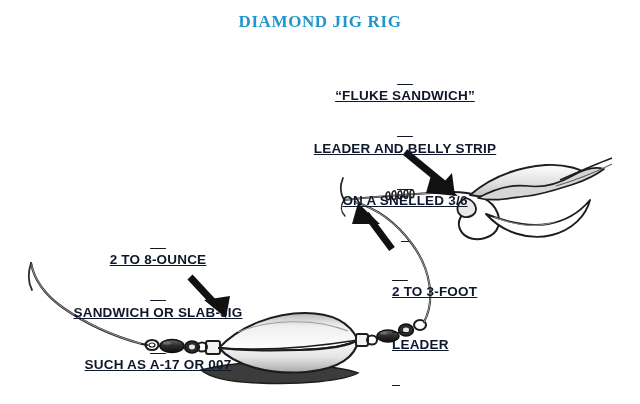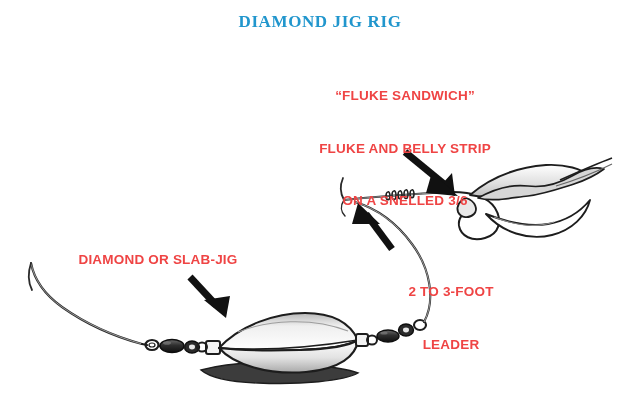--- a/index.html
+++ b/index.html
@@ -19,24 +19,25 @@
     position: absolute;
     left: 0;
     top: 0;
     width: 640px;
     height: 404px;
   }
   .label {
     position: absolute;
     font-family: "Liberation Sans", sans-serif;
     font-weight: bold;
-    color: #ef4444;
+    color: #0f172a;
     line-height: 1.30;
     white-space: pre;
     letter-spacing: 0.2px;
+    text-decoration: underline;
   }
   #title {
     position: absolute;
     left: 0;
     top: 12px;
     width: 640px;
     text-align: center;
     font-family: "Liberation Serif", serif;
     font-weight: bold;
     font-size: 17px;
@@ -54,21 +55,21 @@
     left: 48px;
     top: 216px;
     width: 220px;
     text-align: center;
     font-size: 13.5px;
   }
   #leader-label {
     left: 392px;
     top: 248px;
     width: 118px;
-    text-align: center;
+    text-align: left;
     font-size: 13.5px;
   }
   .lbl-line { display: block; }
 </style>
 </head>
 <body>
 
 <div id="canvas">
 
   <div id="title">DIAMOND JIG RIG</div>
@@ -224,26 +225,28 @@
     </g>
 
     <g>
       <path d="M190,277 L216,305" stroke="#111111" stroke-width="7" stroke-linecap="butt"></path>
       <path d="M226,318 L204,300 L230,296 Z" fill="#111111"></path>
     </g>
   </svg>
 
   <div class="label" id="bait-label">
     <span class="lbl-line">“FLUKE SANDWICH”</span>
-    <span class="lbl-line">FLUKE AND BELLY STRIP</span>
+    <span class="lbl-line">LEADER AND BELLY STRIP</span>
     <span class="lbl-line">ON A SNELLED 3/6</span>
   </div>
 
   <div class="label" id="jig-label">
-    <span class="lbl-line">DIAMOND OR SLAB-JIG</span>
+    <span class="lbl-line">2 TO 8-OUNCE</span>
+    <span class="lbl-line">SANDWICH OR SLAB-JIG</span>
+    <span class="lbl-line">SUCH AS A-17 OR 007</span>
   </div>
 
   <div class="label" id="leader-label">
     <span class="lbl-line">2 TO 3-FOOT</span>
     <span class="lbl-line">LEADER</span>
   </div>
 
 </div>
 
 </body></html>

